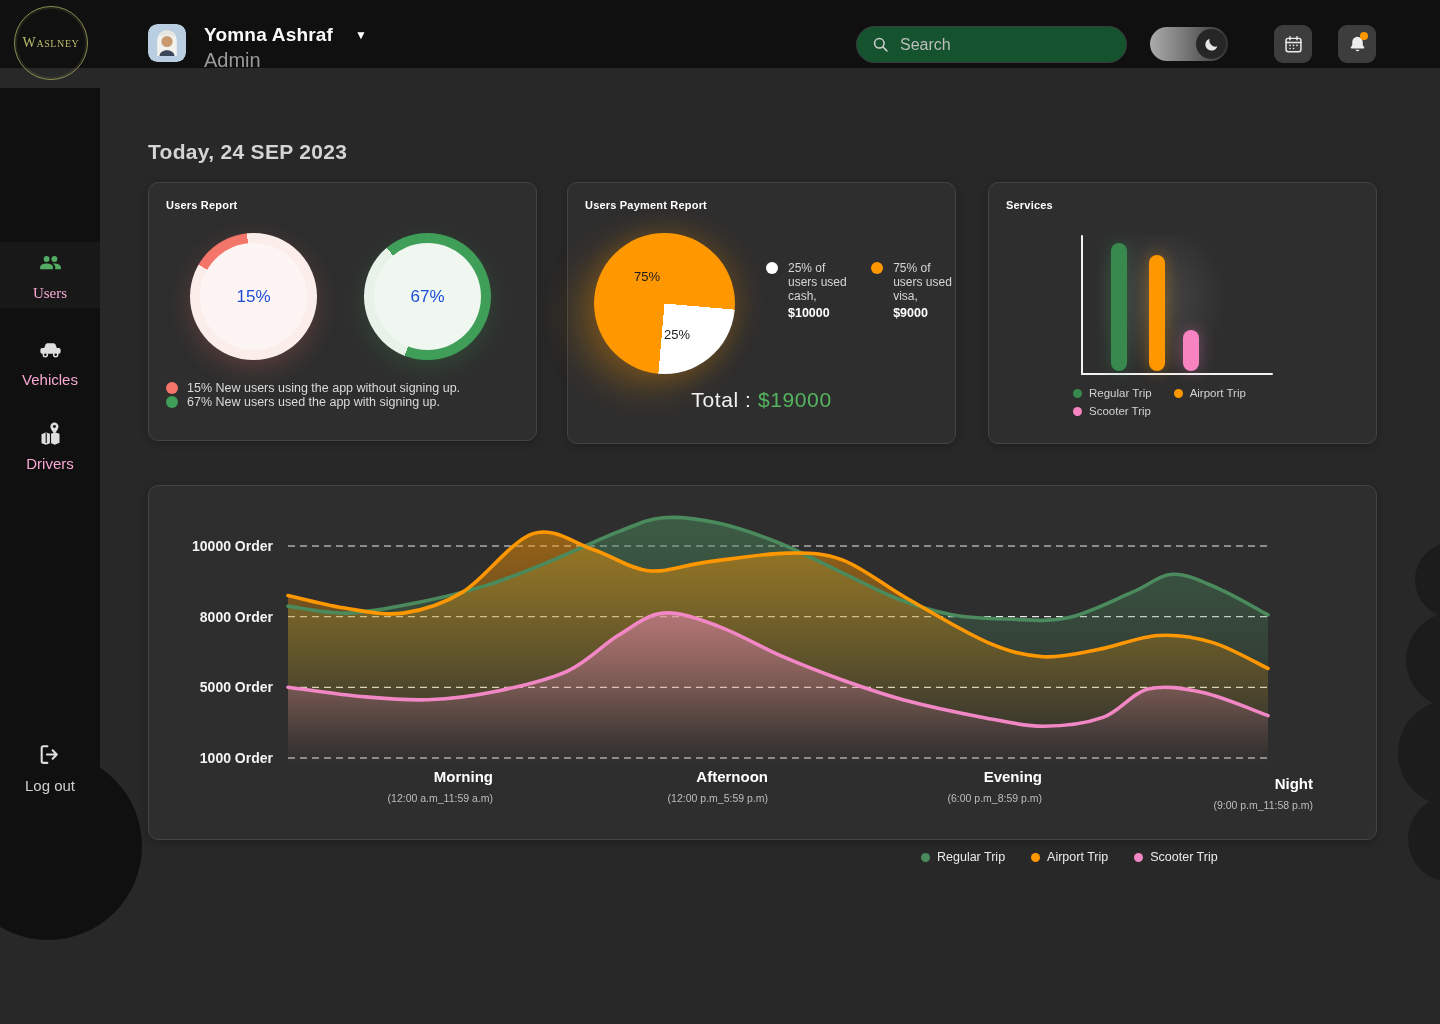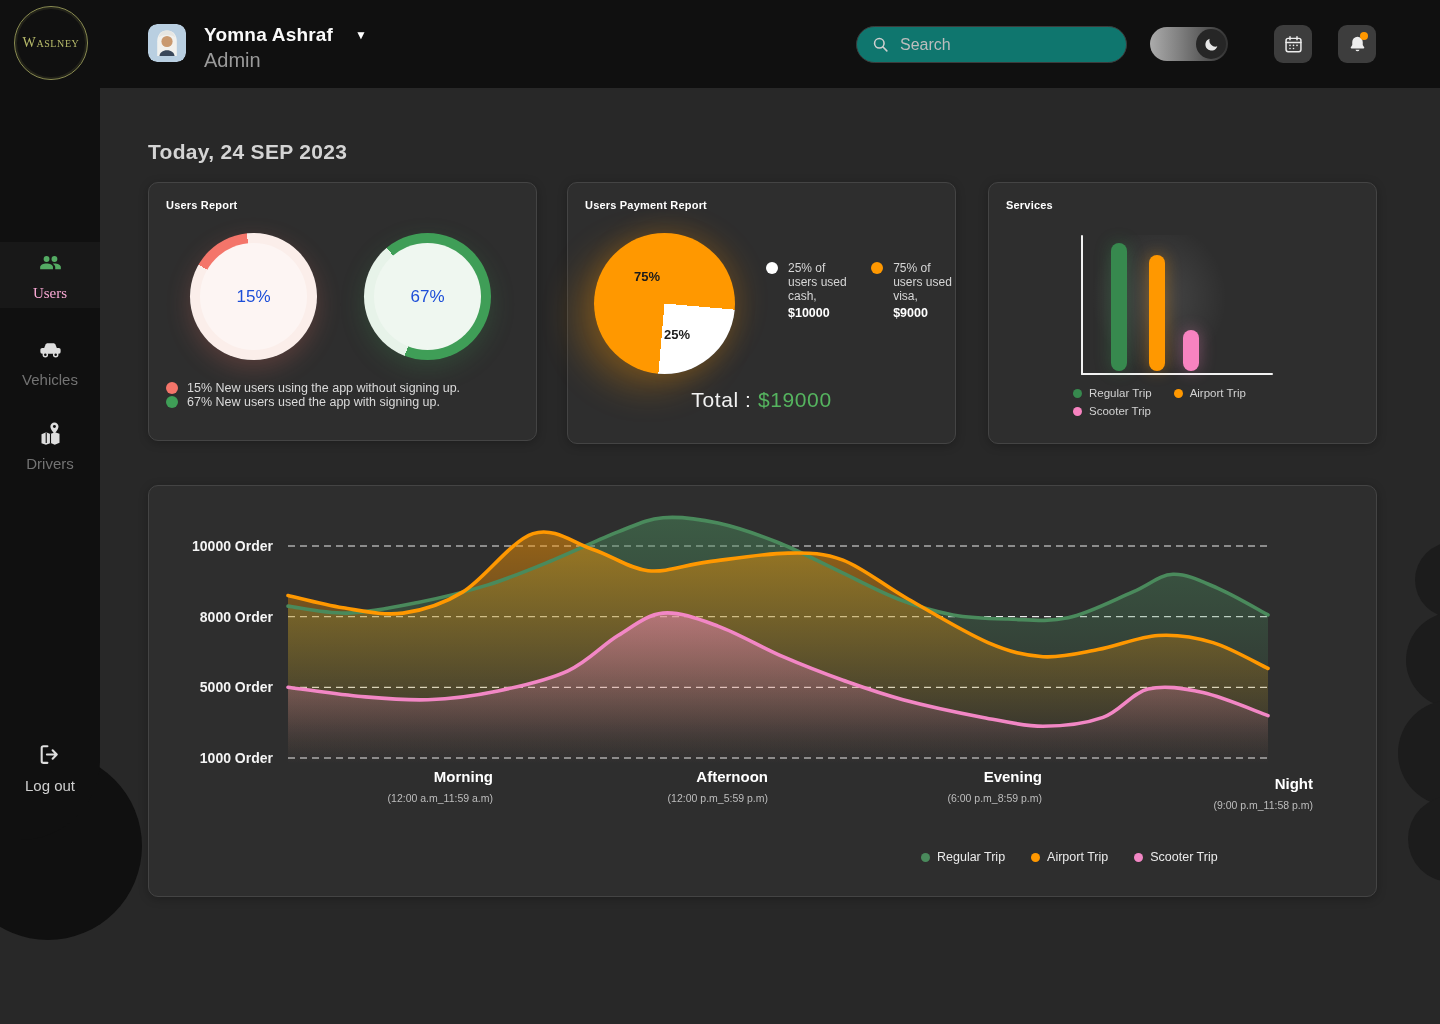--- a/index.html
+++ b/index.html
@@ -16,40 +16,40 @@
   
   .blob { position:absolute; border-radius:50%; background:#1c1c1c; z-index:1; }
   .blob.b-topleft { left:-58px; top:92px; width:158px; height:158px; background:#1f1f1f; z-index:4; }
   .blob.b-r1 { left:1415px; top:542px; width:76px; height:76px; }
   .blob.b-r2 { left:1406px; top:612px; width:96px; height:96px; }
   .blob.b-r3 { left:1398px; top:700px; width:106px; height:106px; }
   .blob.b-r4 { left:1408px; top:796px; width:86px; height:86px; }
   .blob.b-botleft { left:-46px; top:752px; width:188px; height:188px; background:#101010; z-index:3; }
 
   
-  .header { position:absolute; left:0; top:0; width:1440px; height:88px; background:#101010; z-index:6; }
+  .header { position:absolute; left:0; top:0; width:1440px; height:68px; background:#101010; z-index:6; }
   .logo {
     position:absolute; left:14px; top:6px; width:74px; height:74px; border-radius:50%;
     border:1px solid #8b8d52; display:flex; align-items:center; justify-content:center;
     box-shadow:inset 0 0 0 2px rgba(139,141,82,.15);
   }
   .logo span {
     font-family:"Liberation Serif", serif; font-variant:small-caps;
     font-size:14px; letter-spacing:.6px; color:#b9bd6b;
   }
   .user-menu { position:absolute; left:148px; top:24px; display:flex; align-items:flex-start; gap:18px; cursor:pointer; }
   .avatar { width:38px; height:38px; border-radius:9px; overflow:hidden; flex:none; }
   .user-name-row { display:flex; align-items:center; gap:22px; }
   .user-name { font-size:19px; font-weight:700; color:#fafafa; letter-spacing:.2px; }
   .chevron { color:#fff; font-size:12px; line-height:1; }
   .user-role { font-size:20px; color:#9a9a9a; margin-top:3px; }
 
   .search {
     position:absolute; left:856px; top:26px; width:271px; height:37px;
-    background:#0f766e; border:1px solid #3c3c3c; border-radius:19px;
+    background:#14532d; border:1px solid #3c3c3c; border-radius:19px;
     display:flex; align-items:center; gap:10px; padding:0 14px;
   }
   .search input {
     background:transparent; border:none; outline:none; color:#e2e2e2;
     font-size:16px; width:100%; font-family:"Liberation Sans", sans-serif;
   }
   .search input::placeholder { color:#bdbdbd; }
 
   .toggle {
     position:absolute; left:1150px; top:27px; width:78px; height:34px; border-radius:17px;
@@ -70,21 +70,21 @@
   .notif-dot { position:absolute; top:7px; right:8px; width:8px; height:8px; border-radius:50%; background:#ff9800; }
 
   
   .sidebar {
     position:absolute; left:0; top:88px; width:100px; height:752px;
     background:#101010; border-bottom-right-radius:80px; z-index:5;
   }
   .nav-active-bg { position:absolute; left:0; top:154px; width:100px; height:66px; background:#181818; }
   .nav-item {
     position:absolute; left:0; width:100px; display:flex; flex-direction:column;
-    align-items:center; gap:8px; cursor:pointer; color:#737373; font-size:15px; z-index:2;
+    align-items:center; gap:8px; cursor:pointer; color:#f9a8d4; font-size:15px; z-index:2;
   }
   .nav-item .nicon { width:27px; height:27px; color:#dedede; }
   .nav-item.active { color:#f9a8d4;font-family:Liberation Serif, serif; }
   .nav-item.active .nicon { color:#54ab63; }
   .nav-users { top:162px; }
   .nav-vehicles { top:248px; }
   .nav-drivers { top:332px; }
   .nav-logout { top:654px; color:#cfcfcf; }
 
   
@@ -93,42 +93,42 @@
 
   .card {
     position:absolute; background:#2e2e2e; border:1px solid #444;
     border-radius:10px; box-shadow:0 2px 10px rgba(0,0,0,.25);
   }
   .card h3 { position:absolute; left:17px; top:16px; font-size:11px; font-weight:700; color:#ffffff; letter-spacing:.2px; }
 
   .card-users   { left:148px; top:182px; width:389px; height:259px; }
   .card-payment { left:567px; top:182px; width:389px; height:262px; }
   .card-services{ left:988px; top:182px; width:389px; height:262px; }
-  .card-orders  { left:148px; top:485px; width:1229px; height:412px; }
+  .card-orders  { left:148px; top:485px; width:1229px; height:355px; }
 
   
   .donut { position:absolute; width:127px; height:127px; border-radius:50%; }
   .donut.d0 { left:41px; top:50px; box-shadow:0 8px 24px rgba(244,117,106,.22); }
   .donut.d1 { left:215px; top:50px; box-shadow:0 8px 24px rgba(63,158,87,.22); }
   .donut-hole {
     position:absolute; inset:10px; border-radius:50%;
     display:flex; align-items:center; justify-content:center;
     font-size:17px; color:#1d4ed8; font-weight:500;
   }
   .legend-list { position:absolute; left:17px; top:198px; list-style:none; display:flex; flex-direction:column; }
   .legend-list li { display:flex; align-items:center; gap:9px; font-size:12.5px; color:#dadada; }
   .dot { width:12px; height:12px; border-radius:50%; display:inline-block; flex:none; }
   .dot.sm { width:9px; height:9px; }
 
   
   .pie {
     position:absolute; left:26px; top:50px; width:141px; height:141px; border-radius:50%;
     box-shadow:-16px 12px 36px rgba(255,152,0,.30), 8px -4px 28px rgba(255,152,0,.16);
   }
-  .pie-label { position:absolute; font-size:13px; font-weight:700; color:#1b1b1b; }
+  .pie-label { position:absolute; font-size:13px; font-weight:400; color:#1b1b1b; }
   .pie-label.l75 { left:40px; top:36px; }
   .pie-label.l25 { left:70px; top:94px; }
   .pie-legend { position:absolute; left:198px; top:78px; list-style:none; display:flex; flex-direction:row; gap:19px; }
   .pie-legend li { display:flex; gap:10px; align-items:flex-start; }
   .pie-legend .dot { margin-top:1px; }
   .pl1 { font-size:12px; color:#d6d6d6; }
   .pl2 { font-size:12.5px; color:#ffffff; font-weight:700; margin-top:3px; }
   .total-line { position:absolute; left:0; width:100%; top:205px; text-align:center; font-size:21px; letter-spacing:.6px; }
   .total-label { color:#f2f2f2; }
   .total-value { font-weight:500; }

